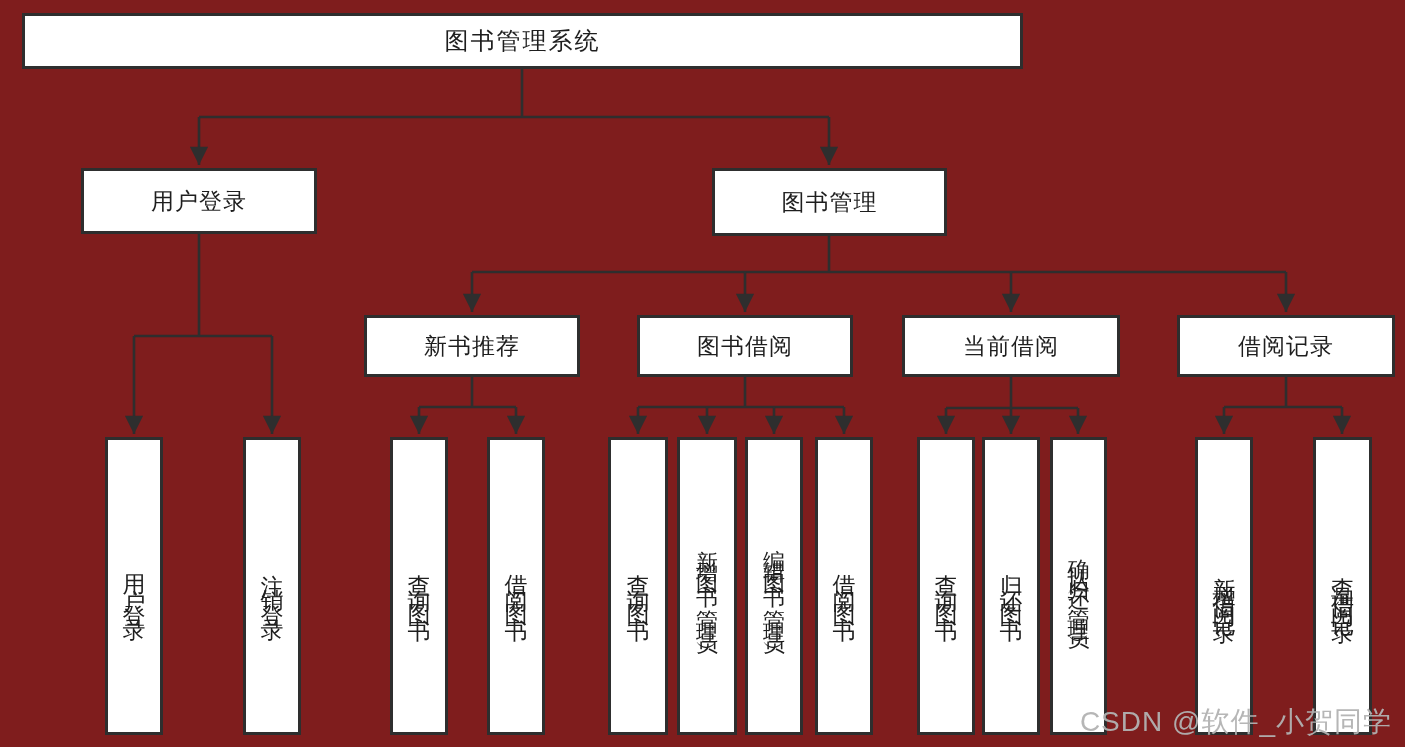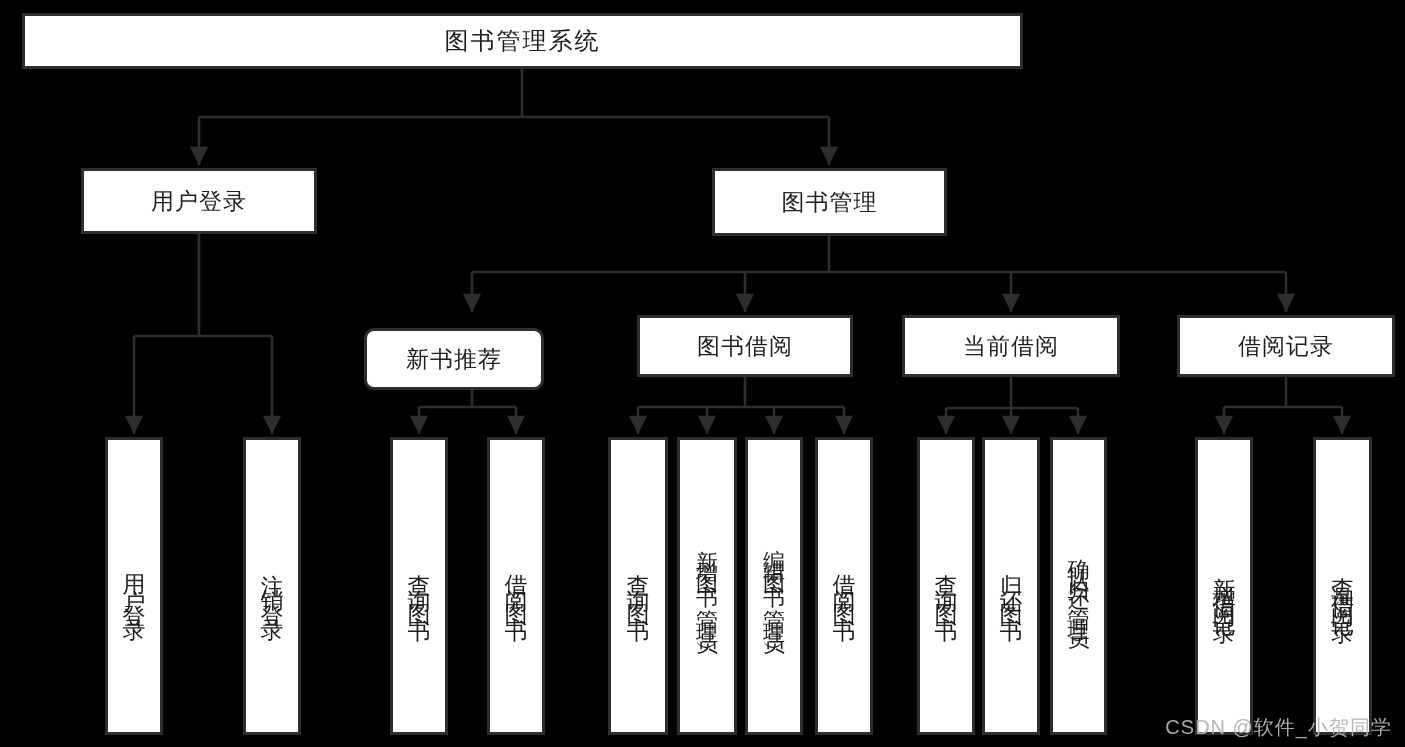--- a/index.html
+++ b/index.html
@@ -1,19 +1,19 @@
 <!DOCTYPE html>
 <html><head>
 <meta charset="utf-8">
 <style>
   html,body{margin:0;padding:0;background:#fff;}
   #stage{
     position:relative;
     width:1405px;height:747px;
-    background:#000000;
+    background:#7f1d1d;
     font-family:"Liberation Sans","DejaVu Sans",sans-serif;
     overflow:hidden;
   }
   #wires{position:absolute;left:0;top:0;z-index:0;}
   .box{
     position:absolute;
     box-sizing:border-box;
     background:#fff;
     border:3px solid #2e2e2e;
     display:flex;
@@ -32,21 +32,21 @@
   }
   .ls4{letter-spacing:15px;}
   .ls6{letter-spacing:9px;}
   .ls8{font-size:22px;letter-spacing:12px;}
   .ls9{font-size:22px;letter-spacing:10px;}
   .watermark{
     position:absolute;
     right:13px;
     bottom:6px;
     z-index:2;
-    font-size:20px;
+    font-size:28px;
     color:rgba(178,178,178,0.95);
     letter-spacing:1px;
     white-space:nowrap;
   }
 </style>
 </head>
 <body>
 
 <div id="stage">
 
@@ -91,21 +91,21 @@
       <line x1="1224" y1="407" x2="1224" y2="434" marker-end="url(#arrow)"></line>
       <line x1="1342" y1="407" x2="1342" y2="434" marker-end="url(#arrow)"></line>
     </g>
   </svg>
 
   <div class="box h root" style="left:22px;top:13px;width:1001px;height:56px;">图书管理系统</div>
 
   <div class="box h" style="left:81px;top:168px;width:236px;height:66px;">用户登录</div>
   <div class="box h" style="left:712px;top:168px;width:235px;height:68px;">图书管理</div>
 
-  <div class="box h" style="left:364px;top:328px;width:180px;height:62px;border-radius:10px;">新书推荐</div>
+  <div class="box h" style="left:364px;top:315px;width:216px;height:62px;">新书推荐</div>
   <div class="box h" style="left:902px;top:315px;width:218px;height:62px;">当前借阅</div>
   <div class="box h" style="left:637px;top:315px;width:216px;height:62px;">图书借阅</div>
   <div class="box h" style="left:1177px;top:315px;width:218px;height:62px;">借阅记录</div>
 
   <div class="box v ls4" style="left:105px;top:437px;width:58px;height:298px;">用户登录</div>
   <div class="box v ls4" style="left:243px;top:437px;width:58px;height:298px;">注销登录</div>
 
   <div class="box v ls4" style="left:390px;top:437px;width:58px;height:298px;">查询图书</div>
   <div class="box v ls4" style="left:487px;top:437px;width:58px;height:298px;">借阅图书</div>
 

